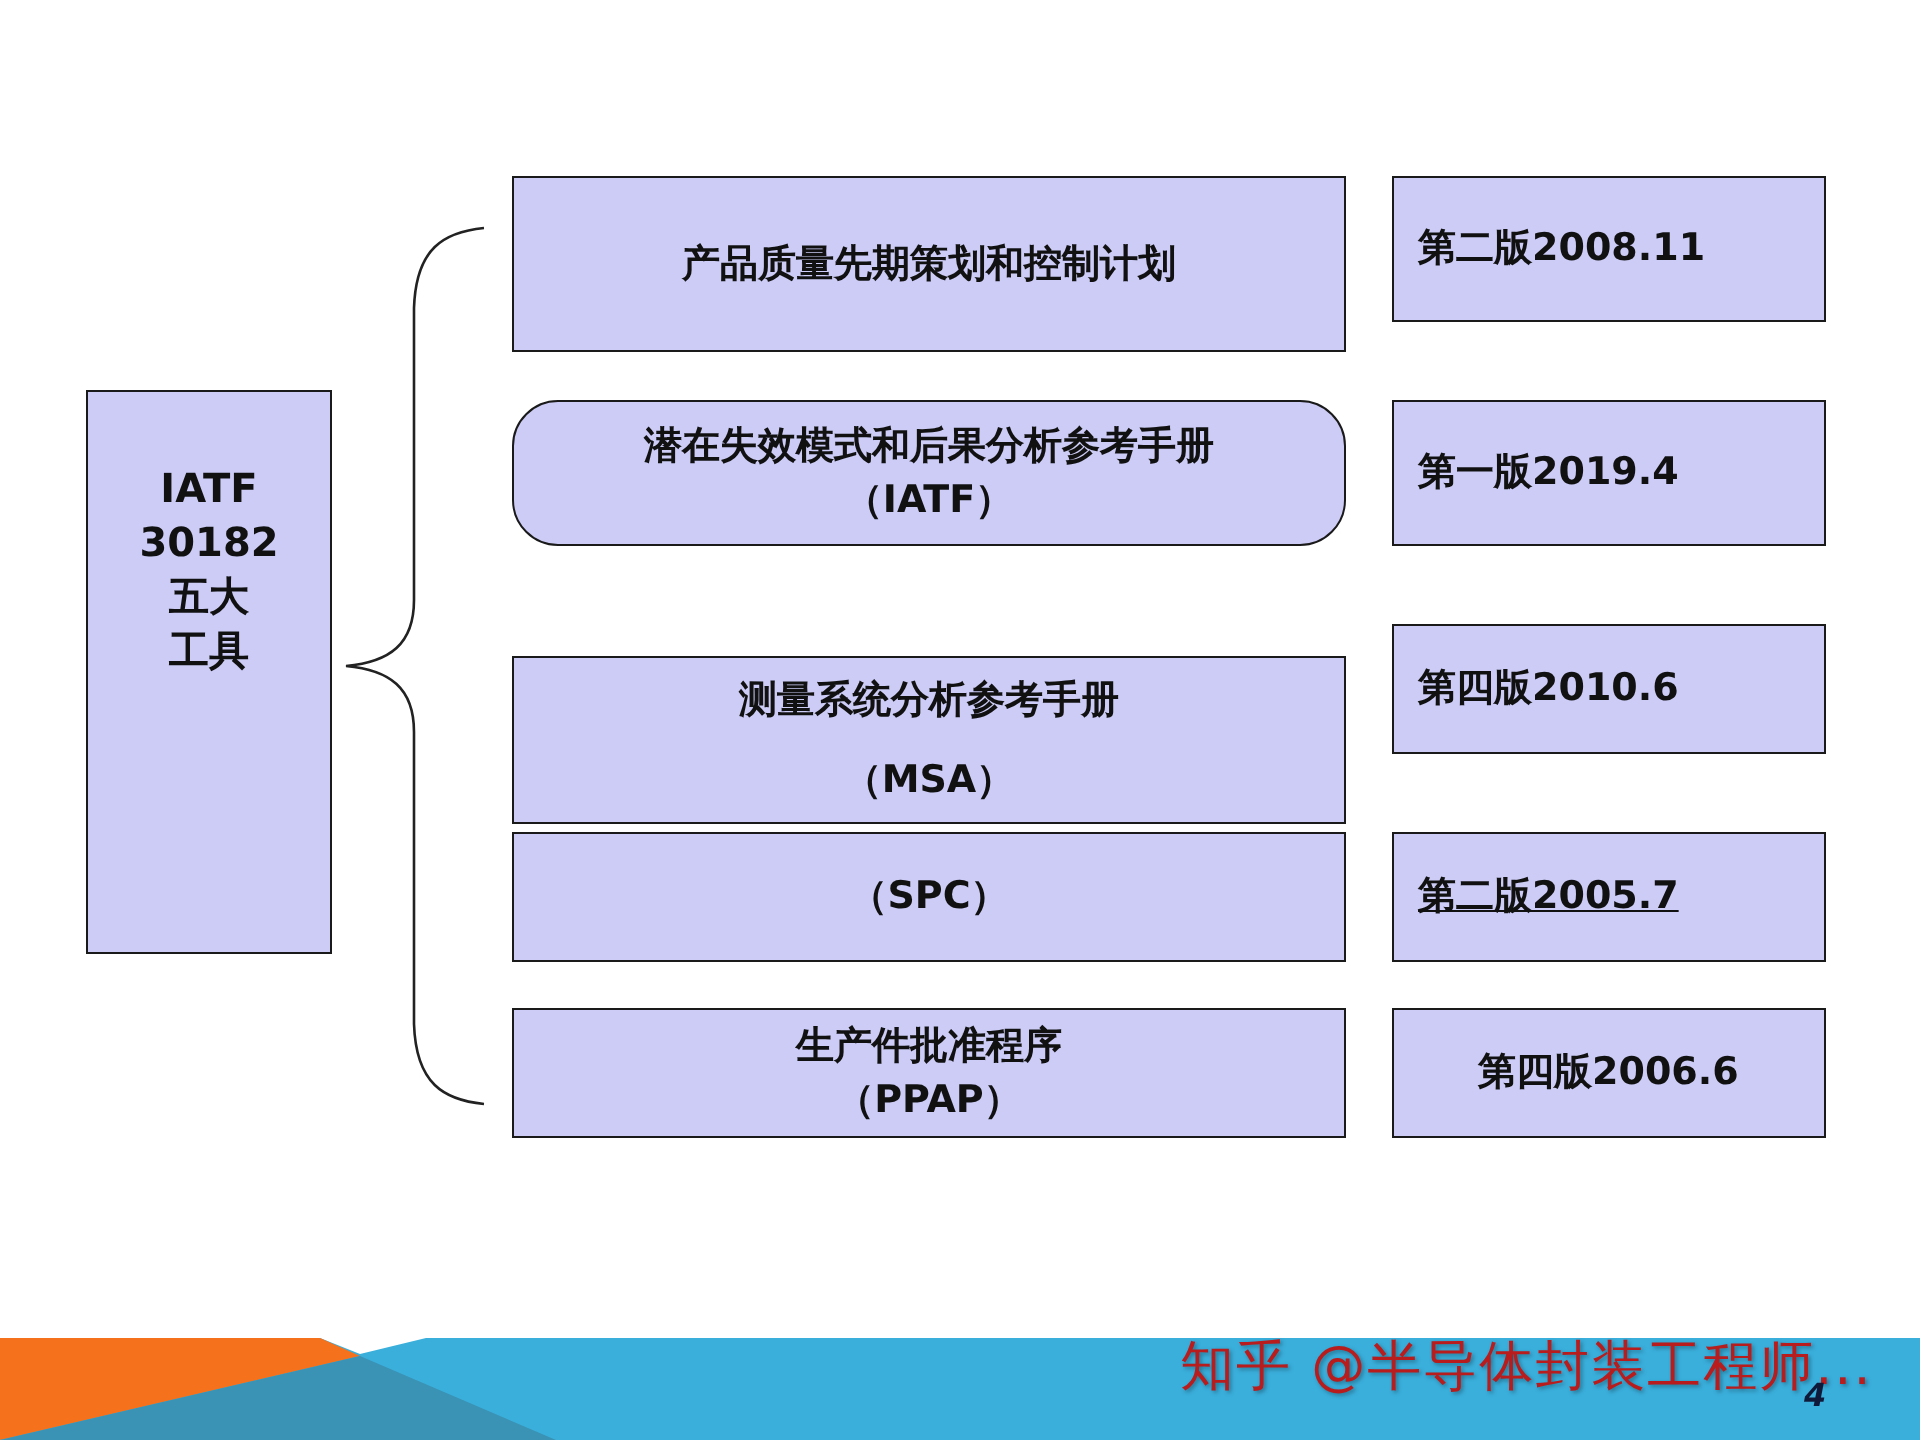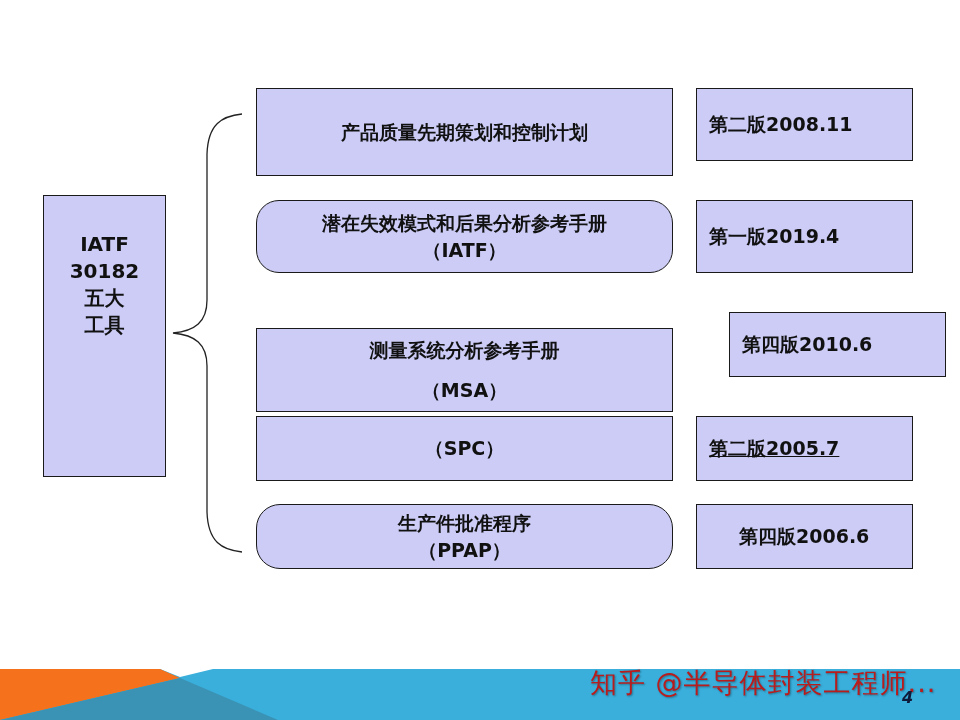--- a/index.html
+++ b/index.html
@@ -38,32 +38,32 @@
   <div>（IATF）</div>
 </div>
 <div class="box ver-box" style="top:200px;height:73px;text-align:center;">
   <div>第一版2019.4</div>
 </div>
 
 <div class="box tool-box" style="top:328px;height:84px;gap:13px;">
   <div>测量系统分析参考手册</div>
   <div>（MSA）</div>
 </div>
-<div class="box ver-box" style="top:312px;height:65px;margin-left:33px;">
+<div class="box ver-box" style="top:312px;height:65px;">
   <div>第四版2010.6</div>
 </div>
 
 <div class="box tool-box" style="top:416px;height:65px;">
   <div>（SPC）</div>
 </div>
 <div class="box ver-box" style="top:416px;height:65px;text-decoration:underline;">
   <div>第二版2005.7</div>
 </div>
 
-<div class="box tool-box" style="top:504px;height:65px;border-radius:24px;">
+<div class="box tool-box" style="top:504px;height:65px;">
   <div>生产件批准程序</div>
   <div>（PPAP）</div>
 </div>
 <div class="box ver-box" style="top:504px;height:65px;padding-left:42px;">
   <div>第四版2006.6</div>
 </div>
 
 <svg class="footer" width="960" height="51" viewBox="0 0 960 51">
   <polygon points="0,0 160,0 180,8 213,0 960,0 960,51 0,51" fill="#3aafdc"></polygon>
   <polygon points="0,0 160,0 180,9 0,51" fill="#f5711c"></polygon>

